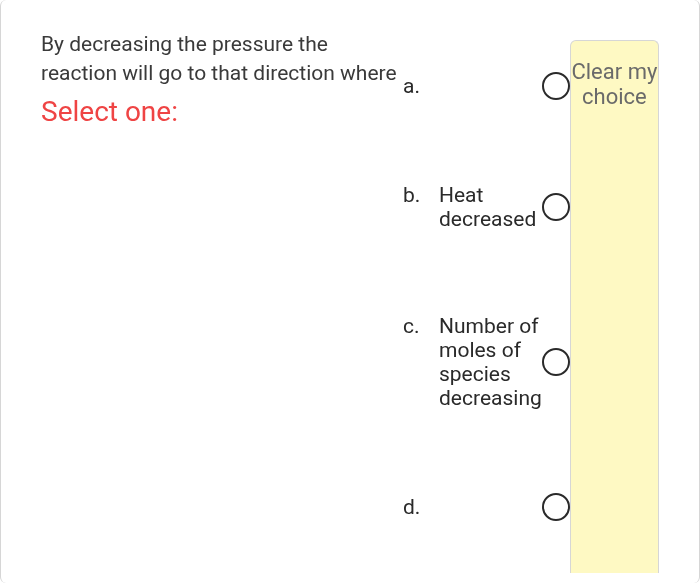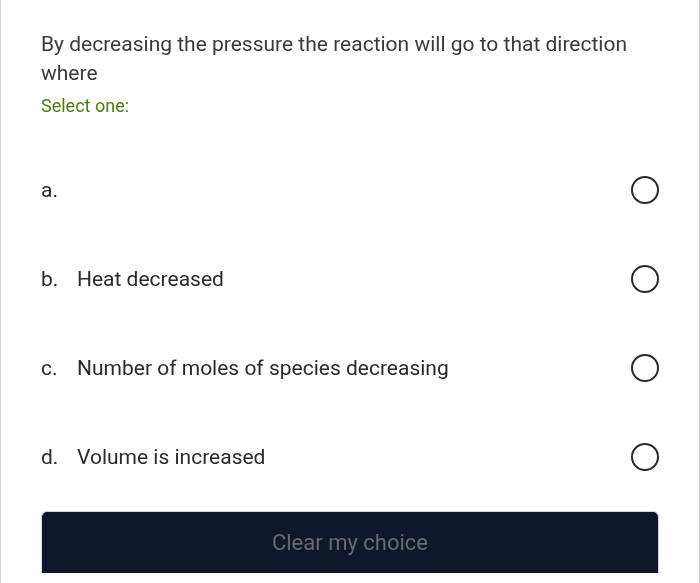--- a/index.html
+++ b/index.html
@@ -13,34 +13,35 @@
       width: 700px;
       height: 583px;
       position: relative;
     }
     .card {
       border-left: 1px solid #d6d6d6;
       border-right: 1px solid #d6d6d6;
       height: 100%;
       padding: 30px 40px 10px 40px;
       display: flex;
-      flex-direction: column;
+      flex-direction: row;
+      border-radius: 6px;
     }
     .question-block {
       margin-bottom: 30px;
     }
     .question-text {
       font-size: 21px;
       color: #3a3a3a;
       line-height: 1.4;
       margin-bottom: 6px;
     }
     .select-one {
-      font-size: 18px;
-      color: #4d7c0f;
+      font-size: 28px;
+      color: #ef4444;
     }
     .options {
       flex: 1;
       display: flex;
       flex-direction: column;
       justify-content: space-around;
       padding-bottom: 10px;
     }
     .option-row {
       display: flex;
@@ -61,26 +62,27 @@
     .radio-circle {
       width: 28px;
       height: 28px;
       border: 2px solid #2a2a2a;
       border-radius: 50%;
       flex-shrink: 0;
     }
     .clear-btn {
       border: 1px solid #d6d6d6;
       border-radius: 6px;
-      background: #0f172a;
+      background: #fef9c3;
       font-size: 22px;
       color: #6a6a6a;
       padding: 18px 0;
       text-align: center;
       cursor: pointer;
+      margin-top: 10px;
       border-bottom: none;
       border-bottom-left-radius: 0;
       border-bottom-right-radius: 0;
     }
   </style>
 </head>
 <body>
 
 <div class="card">
 
@@ -110,21 +112,20 @@
       <div class="option-label">
         <span class="option-letter">c.</span>
         <span>Number of moles of species decreasing</span>
       </div>
       <div class="radio-circle"></div>
     </div>
 
     <div class="option-row">
       <div class="option-label">
         <span class="option-letter">d.</span>
-        <span>Volume is increased</span>
       </div>
       <div class="radio-circle"></div>
     </div>
 
   </div>
 
   <div class="clear-btn">Clear my choice</div>
 
 </div>
 

